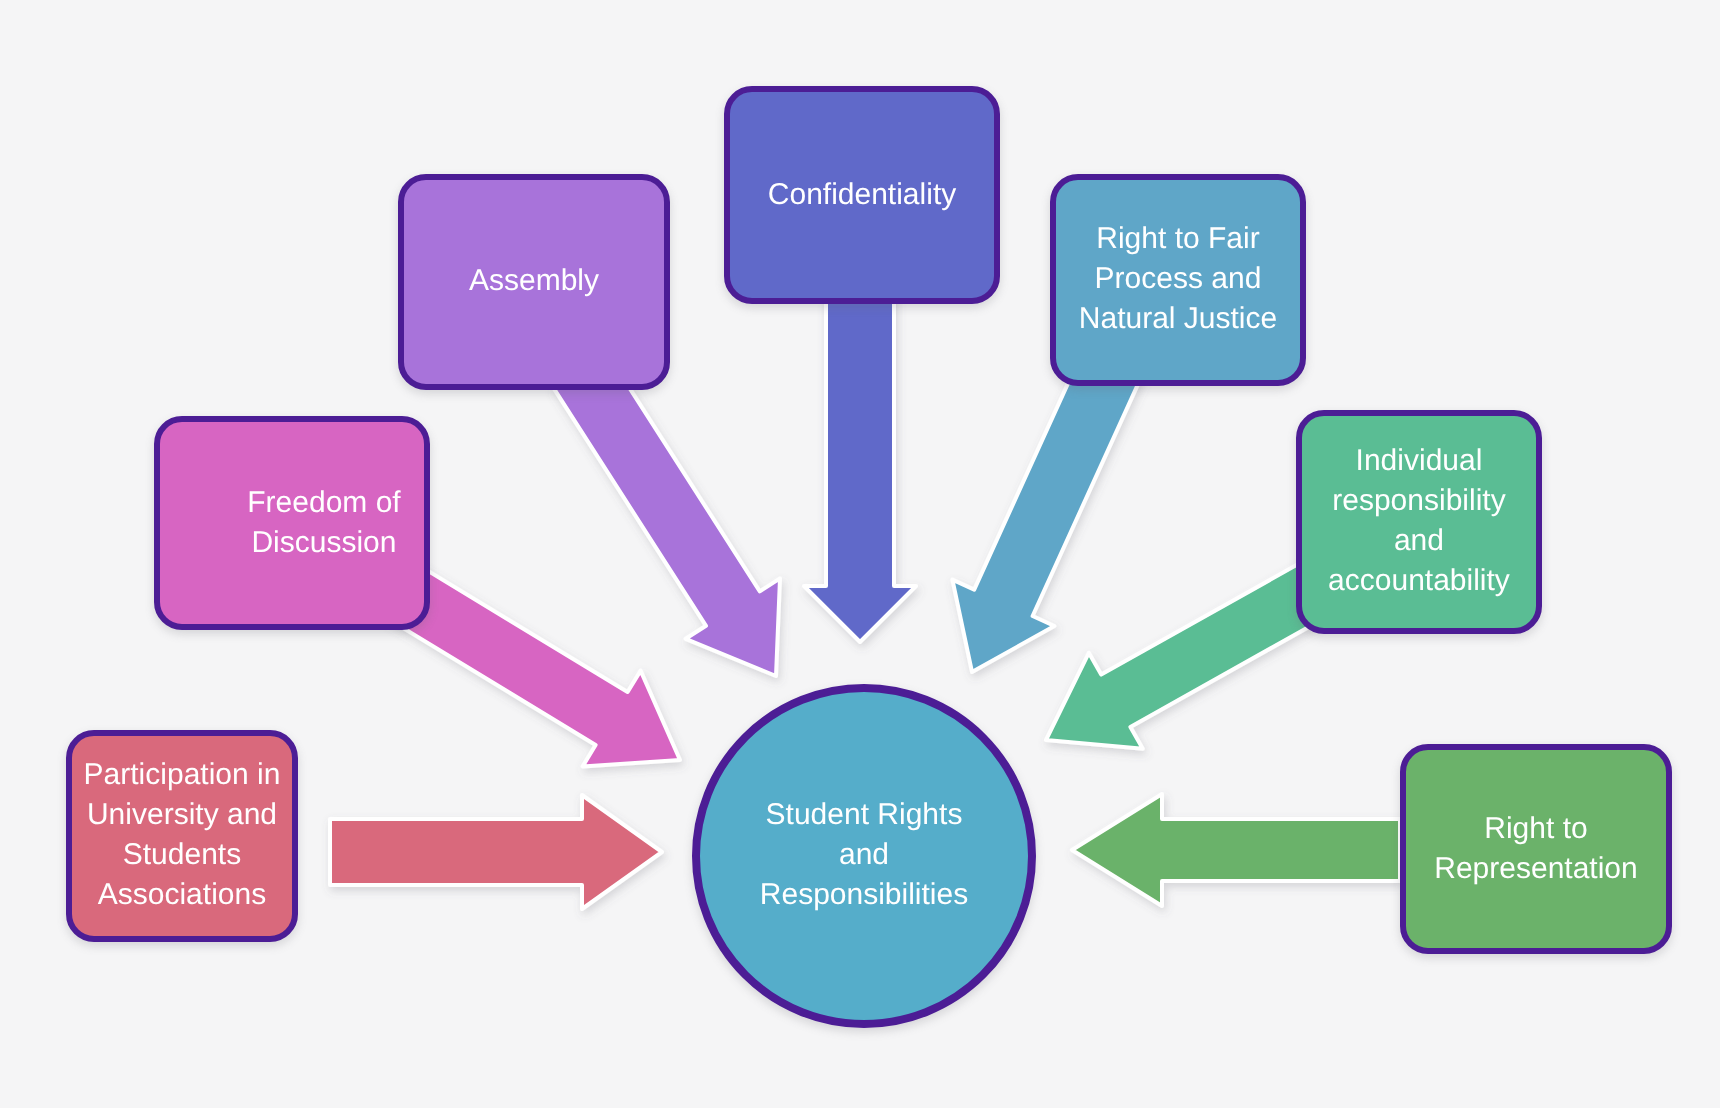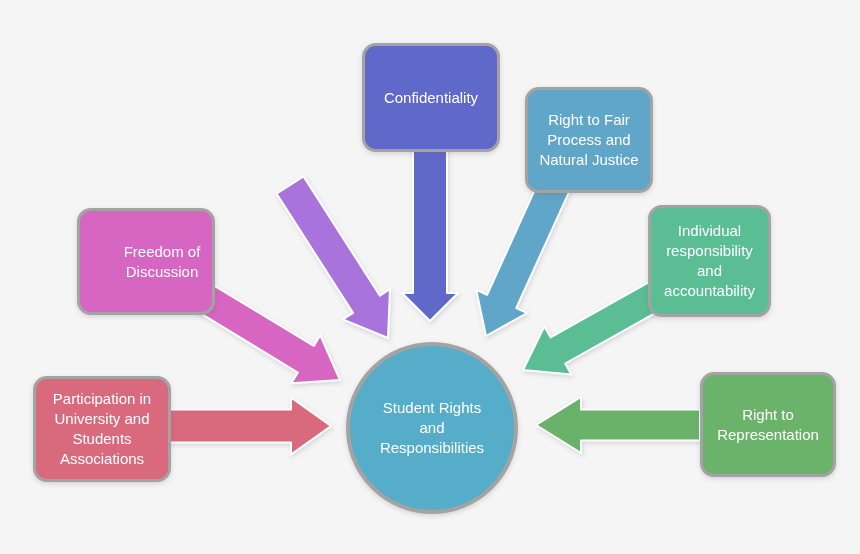--- a/index.html
+++ b/index.html
@@ -12,34 +12,34 @@
   }
   .arrows {
     position: absolute;
     left: 0; top: 0;
     width: 860px; height: 554px;
     display: block;
   }
   .node {
     position: absolute;
     box-sizing: border-box;
-    border: 3px solid #a3a3a3;
+    border: 3px solid #4c1d95;
     border-radius: 14px;
     display: flex;
     align-items: center;
     justify-content: center;
     text-align: center;
     color: #ffffff;
     font-size: 15px;
     line-height: 1.32;
     padding: 4px;
     box-shadow: 0 2px 5px rgba(100,100,110,0.22);
   }
   .node span { white-space: pre-line; display: block; }
-  .n0 { left: 33px;  top: 376px; width: 138px; height: 106px; }
+  .n0 { left: 33px;  top: 365px; width: 116px; height: 106px; }
   .n1 { left: 77px;  top: 208px; width: 138px; height: 107px; padding-left: 36px; }
   .n2 { left: 199px; top: 87px;  width: 136px; height: 108px; }
   .n3 { left: 362px; top: 43px;  width: 138px; height: 109px; }
   .n4 { left: 525px; top: 87px;  width: 128px; height: 106px; }
   .n5 { left: 648px; top: 205px; width: 123px; height: 112px; }
   .n6 { left: 700px; top: 372px; width: 136px; height: 105px; }
   .center-circle {
     left: 346px; top: 342px;
     width: 172px; height: 172px;
     border-radius: 50%;
@@ -70,20 +70,23 @@
   <div class="node n0" style="background-color: rgb(217, 105, 124);">
     <span>Participation in
 University and
 Students
 Associations</span>
   </div>
   <div class="node n1" style="background-color: rgb(215, 101, 194);">
     <span>Freedom of
 Discussion</span>
   </div>
+  <div class="node n2" style="background-color: rgb(168, 115, 218);">
+    <span>Assembly</span>
+  </div>
   <div class="node n3" style="background-color: rgb(96, 105, 201);">
     <span>Confidentiality</span>
   </div>
   <div class="node n4" style="background-color: rgb(95, 166, 200);">
     <span>Right to Fair
 Process and
 Natural Justice</span>
   </div>
   <div class="node n5" style="background-color: rgb(90, 189, 148);">
     <span>Individual

